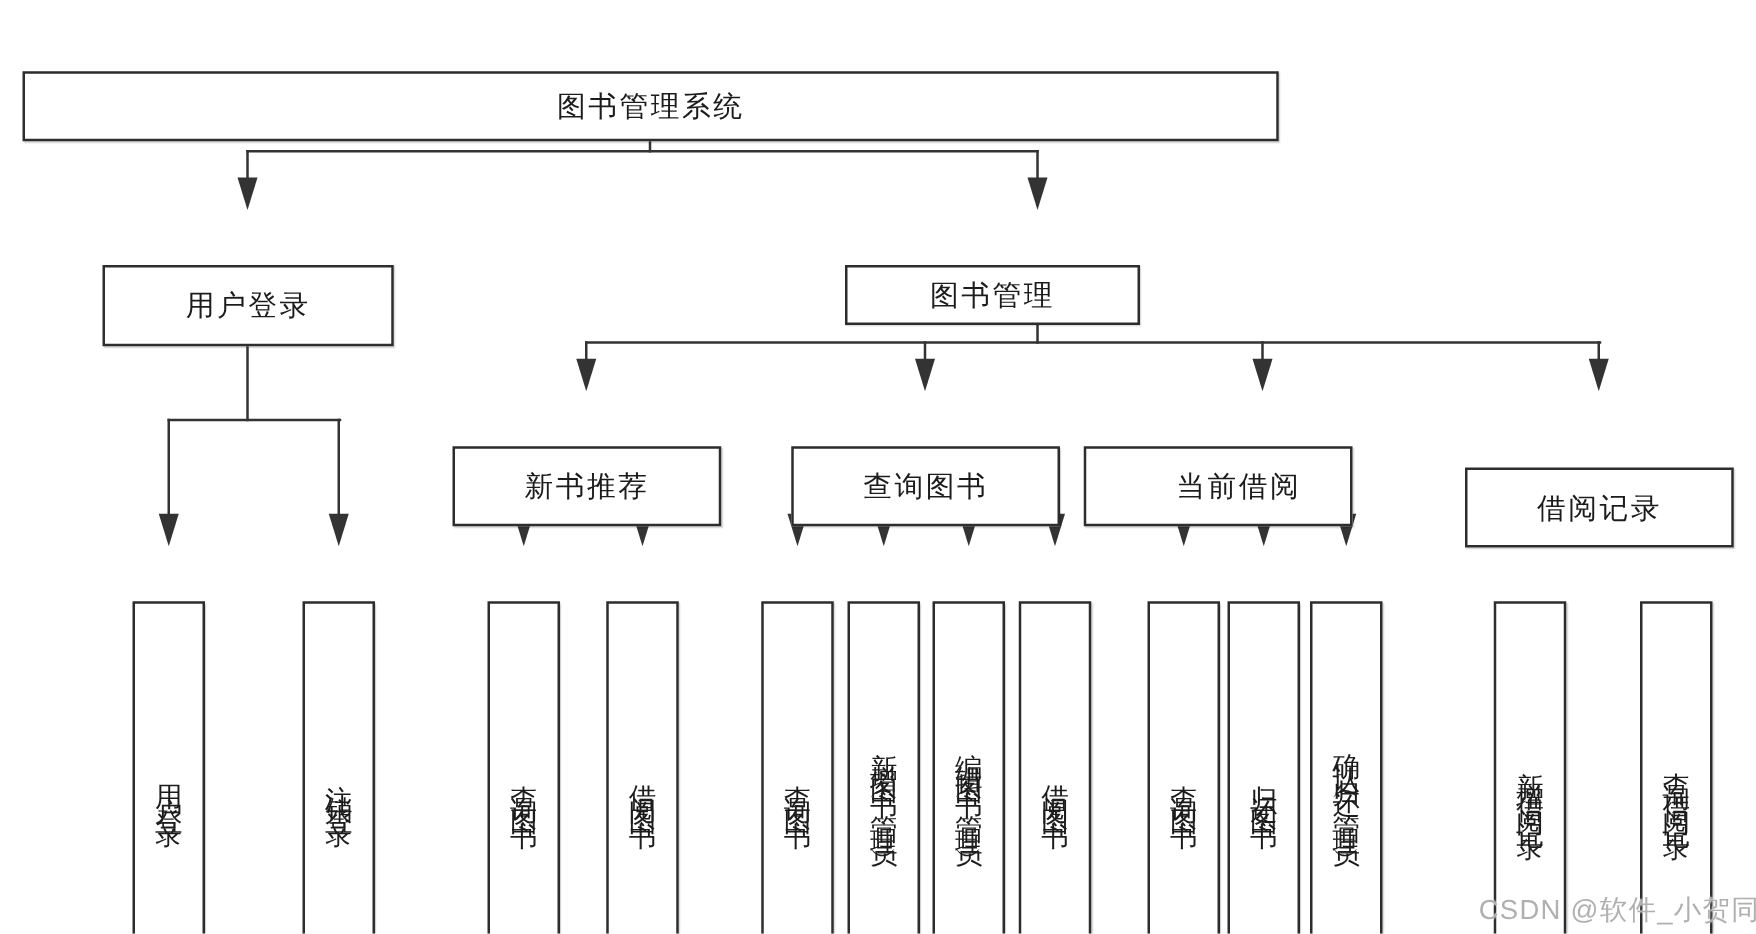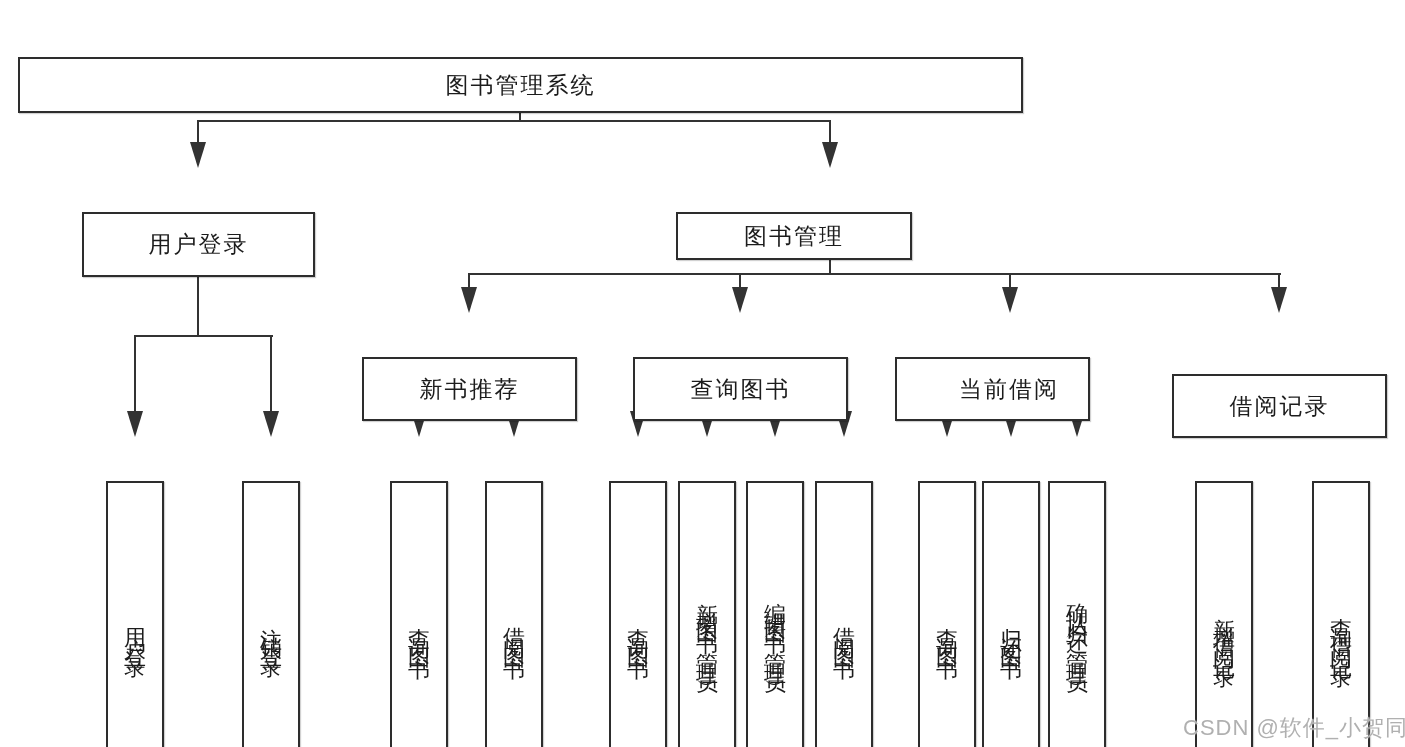--- a/index.html
+++ b/index.html
@@ -111,21 +111,21 @@
   <div class="arrow" style="left:1002px; top:287px;"></div>
   <div class="vline" style="left:1278px; top:273px; height:16px;"></div>
   <div class="arrow" style="left:1271px; top:287px;"></div>
 
   <div class="box" style="left:362px; top:313px; width:215px; height:64px;">
     <span>新书推荐</span>
   </div>
   <div class="box" style="left:633px; top:313px; width:215px; height:64px;">
     <span>查询图书</span>
   </div>
-  <div class="box" style="left:895px; top:313px; width:195px; height:64px;padding-left:33px;">
+  <div class="box" style="left:867px; top:313px; width:215px; height:64px;padding-left:33px;">
     <span>当前借阅</span>
   </div>
   <div class="box" style="left:1172px; top:330px; width:215px; height:64px;">
     <span>借阅记录</span>
   </div>
 
   <div class="vline" style="left:468px; top:375px; height:35px;"></div>
   <div class="hline" style="left:418px; top:408px; width:97px;"></div>
   <div class="vline" style="left:418px; top:408px; height:5px;"></div>
   <div class="arrow" style="left:411px; top:411px;"></div>

